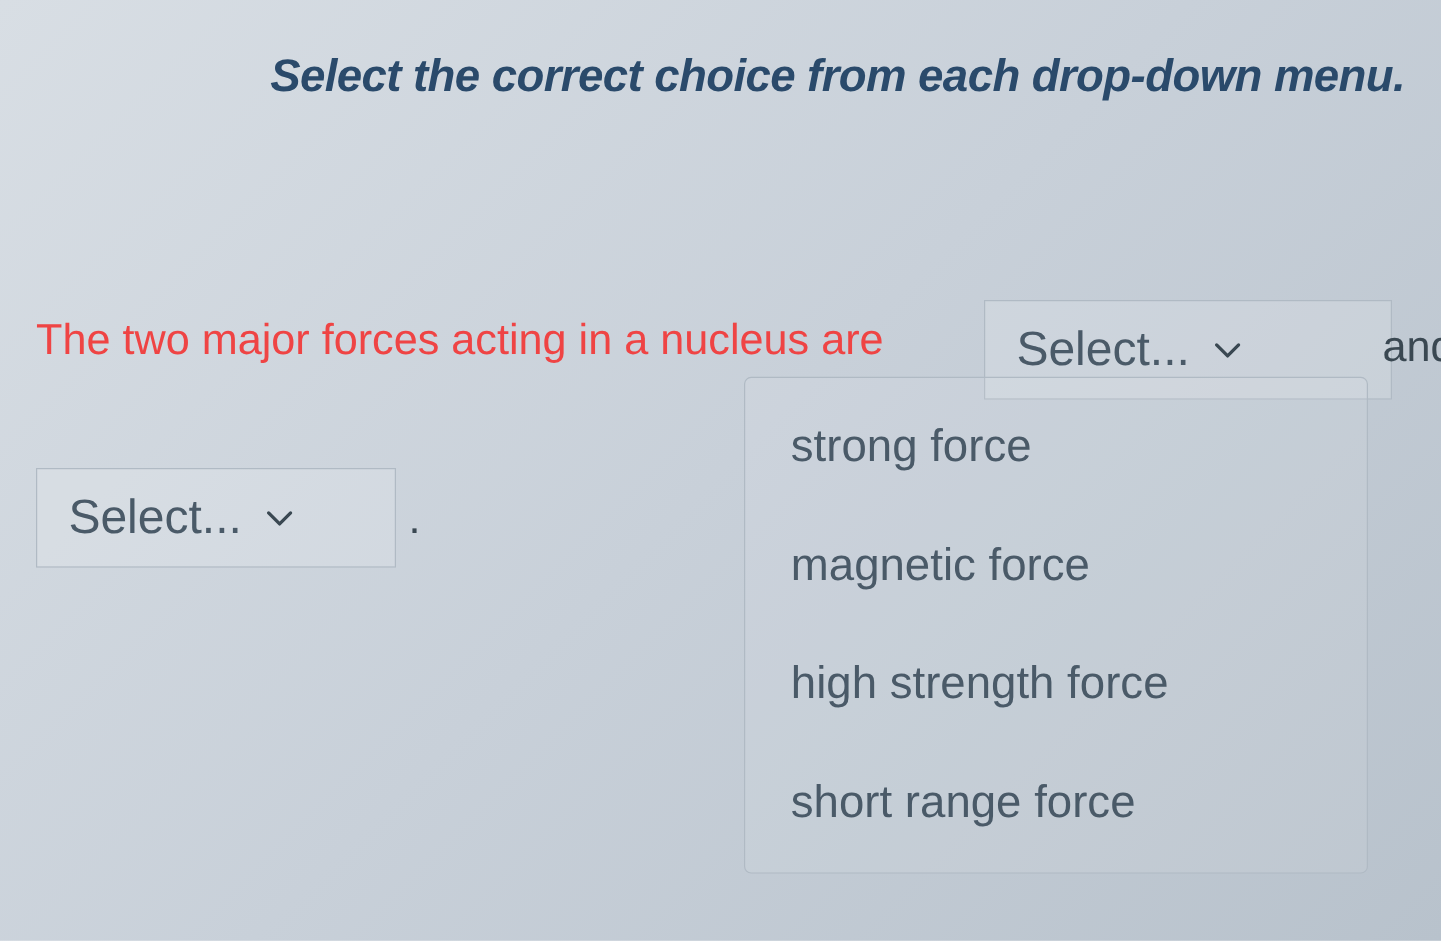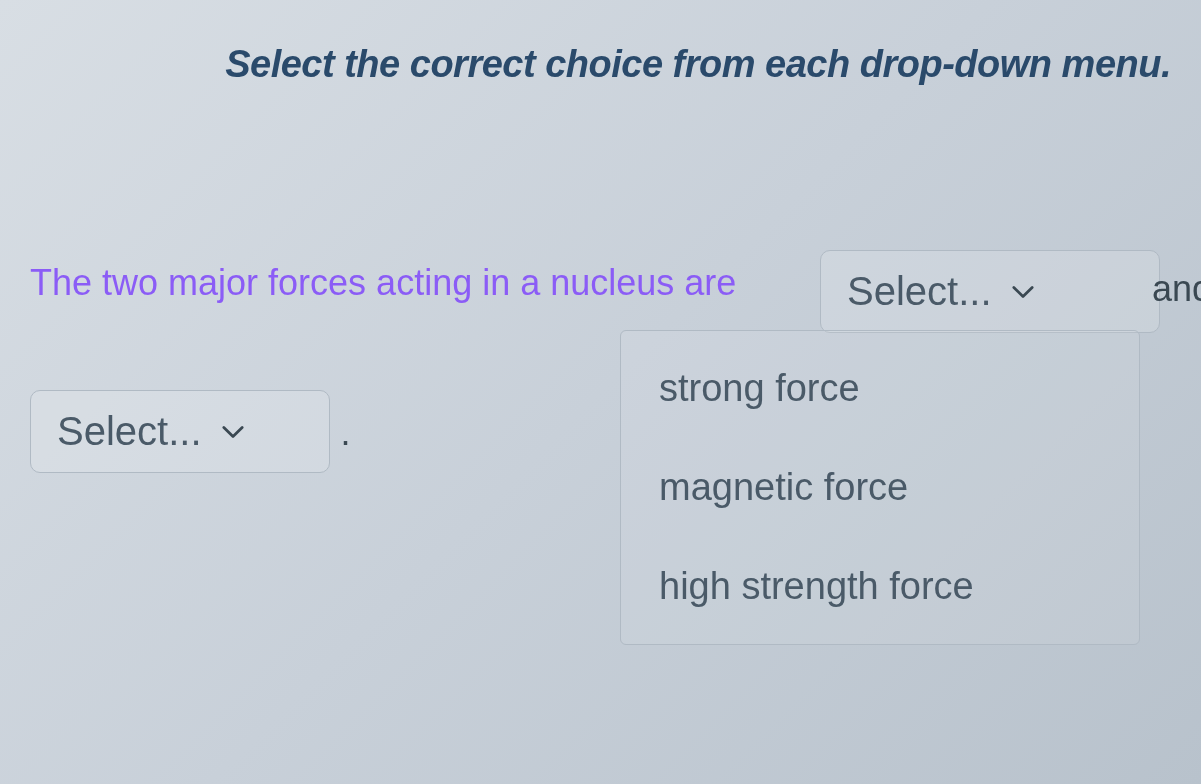--- a/index.html
+++ b/index.html
@@ -22,29 +22,29 @@
       font-style: italic;
       color: #2a4a6b;
       margin-bottom: 110px;
       line-height: 1.3;
       letter-spacing: -0.5px;
       text-align: right;
     }
     .question-text {
       font-size: 36px;
       font-weight: 400;
-      color: #8b5cf6;
+      color: #ef4444;
       line-height: 1.4;
     }
     .dropdown {
       display: inline-flex;
       align-items: center;
       background: rgba(255, 255, 255, 0.15);
       border: 1.5px solid #b0bac4;
-      border-radius: 10px;
+      border-radius: 0;
       padding: 18px 26px;
       cursor: pointer;
       gap: 20px;
       position: relative;
       text-align: right;
     }
     .dropdown-label {
       font-size: 40px;
       color: #4a5a68;
       font-weight: 400;
@@ -63,21 +63,21 @@
       color: #3a4852;
       font-weight: 400;
     }
     .period {
       font-size: 36px;
       color: #3a4852;
       margin-left: 6px;
     }
     .dropdown-menu {
       position: absolute;
-      top: 330px;
+      top: 314px;
       left: 620px;
       width: 520px;
       background: rgba(255, 255, 255, 0.08);
       border: 1.5px solid #b0bac4;
       border-radius: 6px;
       display: flex;
       flex-direction: column;
       padding: 8px 0;
     }
     .dropdown-option {
@@ -143,13 +143,14 @@
       </svg>
     </span>
   </div>
   <span class="period">.</span>
 </div>
 
 <div class="dropdown-menu">
   <div class="dropdown-option">strong force</div>
   <div class="dropdown-option">magnetic force</div>
   <div class="dropdown-option">high strength force</div>
+  <div class="dropdown-option">short range force</div>
 </div>
 
 </body></html>

